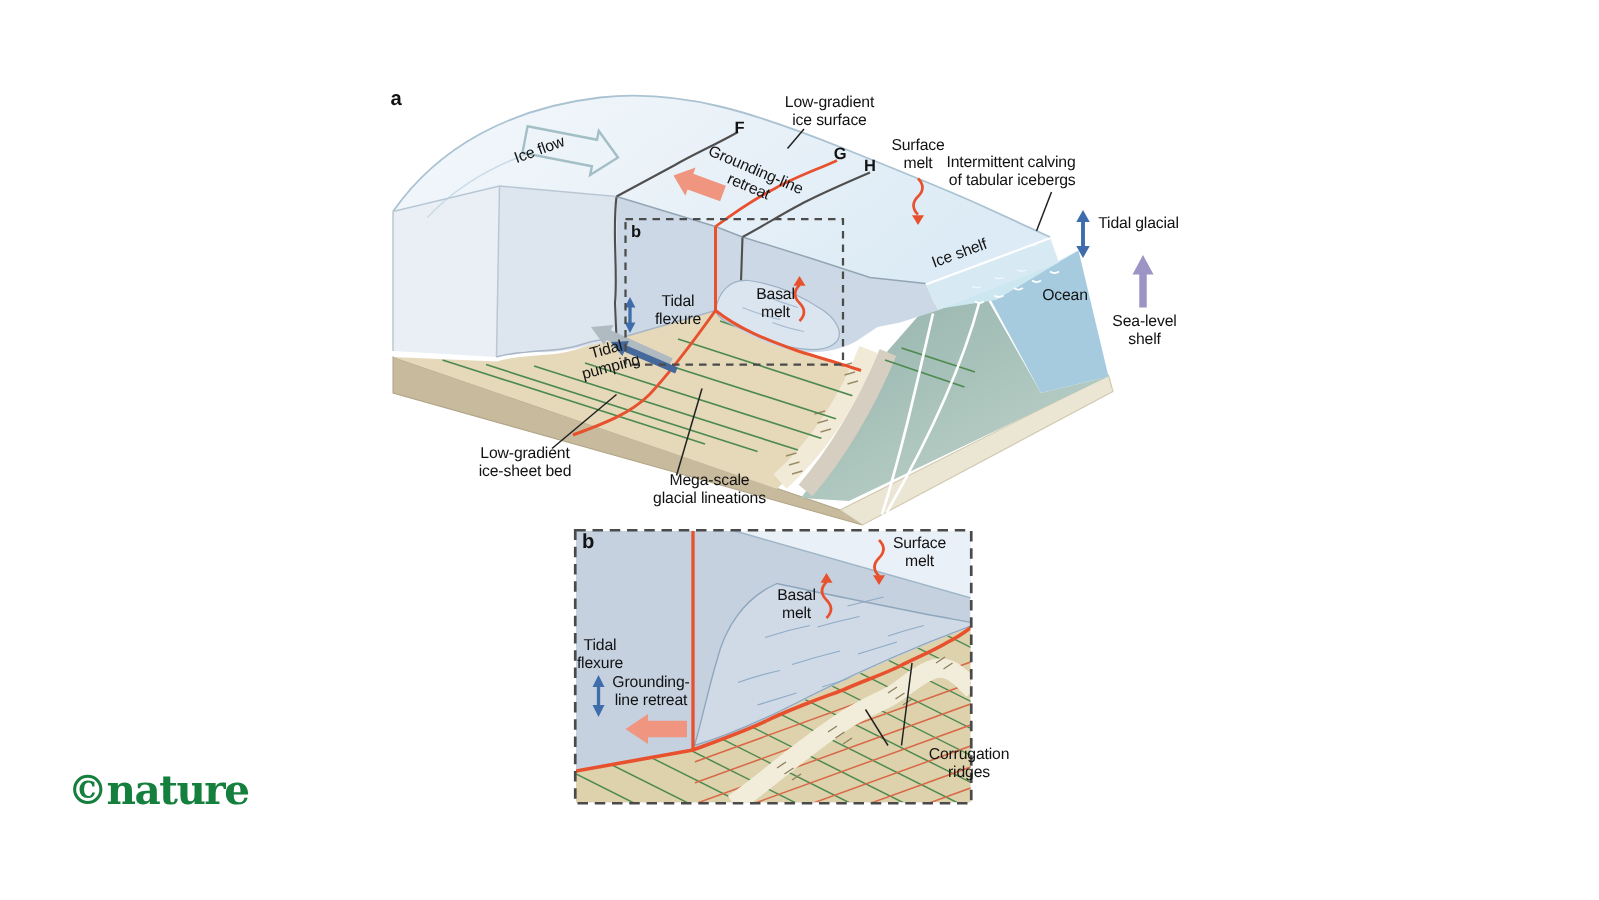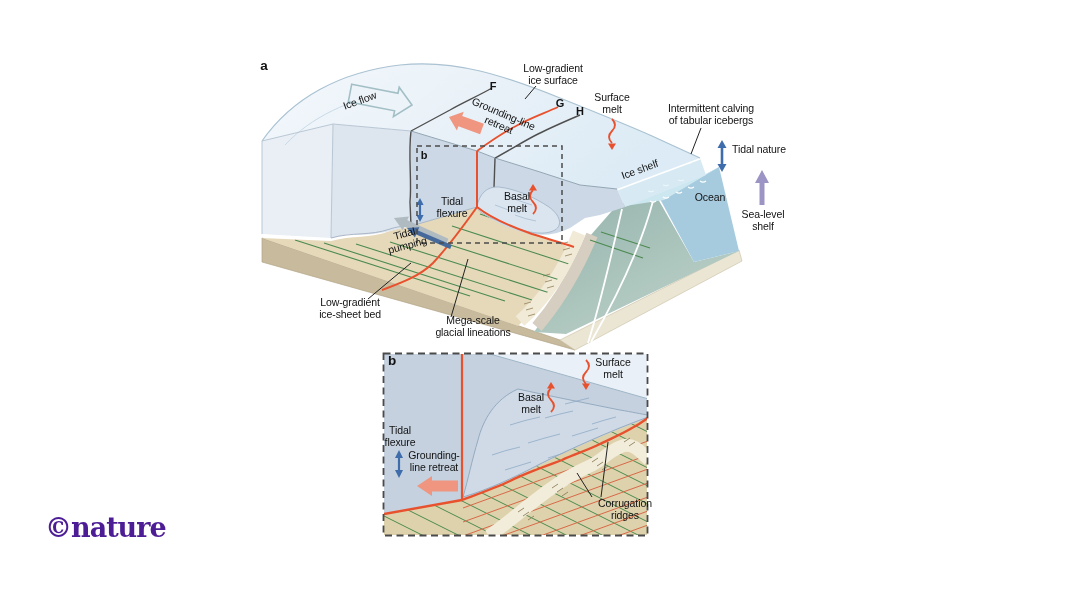--- a/index.html
+++ b/index.html
@@ -6,21 +6,21 @@
   .stage{position:relative;width:1066px;height:600px;background:#fff;
          font-family:"Liberation Sans",sans-serif;overflow:hidden;}
   .art{position:absolute;left:0;top:0;}
   .lbl{position:absolute;font-size:10.5px;line-height:1.14;color:#121212;
        text-align:center;white-space:pre-line;letter-spacing:-0.1px;
        transform:translate(-50%,-50%) rotate(var(--r,0deg));}
   .lbl.marker{font-size:11px;font-weight:bold;}
   .lbl.plabel{font-size:13.5px;font-weight:bold;}
   .logo{position:absolute;left:45px;top:512px;
         font-family:"DejaVu Serif","Liberation Serif",serif;
-        font-weight:bold;font-size:27px;color:#4c1d95;letter-spacing:-1px;}
+        font-weight:bold;font-size:27px;color:#15803d;letter-spacing:-1px;}
 </style>
 </head>
 <body>
 
 <div class="stage">
 
 <svg class="art" width="1066" height="600" viewBox="0 0 1066 600">
   <defs>
     <linearGradient id="gSurf" x1="0" y1="0" x2="1" y2="0.35">
       <stop offset="0" stop-color="#f3f8fb"></stop>
@@ -281,23 +281,23 @@
 <div class="lbl" style="left:360px;top:101px;--r:-20deg;">Ice flow</div>
 <div class="lbl" style="left:501px;top:120px;--r:23deg;">Grounding-line
 retreat</div>
 <div class="lbl" style="left:553px;top:75px;">Low-gradient
 ice surface</div>
 <div class="lbl marker" style="left:493px;top:86px;">F</div>
 <div class="lbl marker" style="left:560px;top:103px;">G</div>
 <div class="lbl marker" style="left:580px;top:111px;">H</div>
 <div class="lbl" style="left:612px;top:104px;">Surface
 melt</div>
-<div class="lbl" style="left:711px;top:115px;">Intermittent calving
+<div class="lbl" style="left:674px;top:115px;text-align:right;">Intermittent calving
 of tabular icebergs</div>
-<div class="lbl" style="left:759px;top:150px;">Tidal nature</div>
+<div class="lbl" style="left:759px;top:150px;">Tidal glacial</div>
 <div class="lbl" style="left:640px;top:170px;--r:-20deg;">Ice shelf</div>
 <div class="lbl" style="left:710px;top:198px;">Ocean</div>
 <div class="lbl" style="left:763px;top:221px;">Sea-level
 shelf</div>
 <div class="lbl" style="left:452px;top:208px;">Tidal
 flexure</div>
 <div class="lbl" style="left:517px;top:203px;">Basal
 melt</div>
 <div class="lbl" style="left:406px;top:240px;--r:-15deg;">Tidal
 pumping</div>
@@ -309,17 +309,17 @@
 
 <div class="lbl plabel" style="left:392px;top:361px;">b</div>
 <div class="lbl" style="left:613px;top:369px;">Surface
 melt</div>
 <div class="lbl" style="left:531px;top:404px;">Basal
 melt</div>
 <div class="lbl" style="left:400px;top:437px;">Tidal
 flexure</div>
 <div class="lbl" style="left:434px;top:462px;">Grounding-
 line retreat</div>
-<div class="lbl" style="left:625px;top:510px;">Corrugation
+<div class="lbl" style="left:646px;top:510px;">Corrugation
 ridges</div>
 
 <div class="logo">©nature</div>
 </div>
 
 </body></html>

